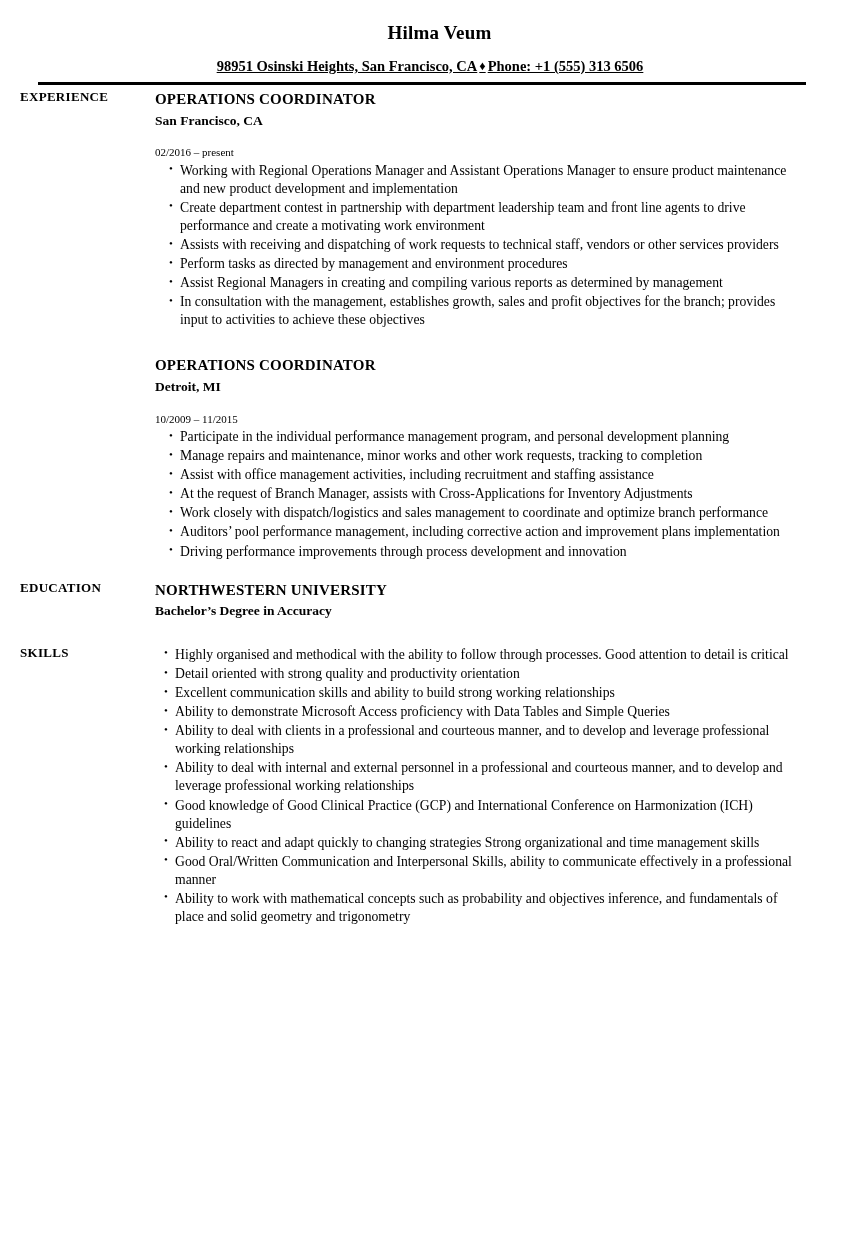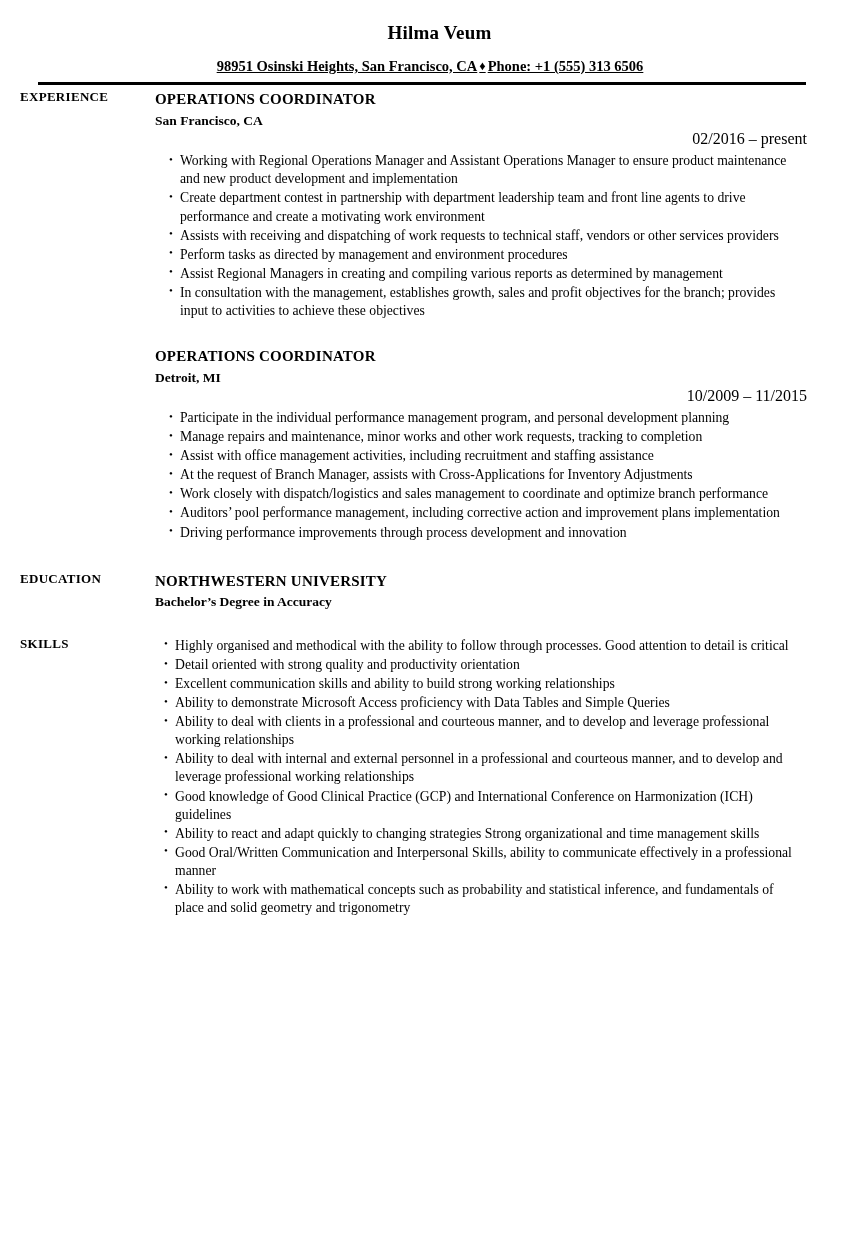--- a/index.html
+++ b/index.html
@@ -84,24 +84,23 @@
     letter-spacing: 0.2px;
     line-height: 1.25;
   }
   .job-location {
     font-size: 13.5px;
     font-weight: bold;
     line-height: 1.3;
     margin-top: 3px;
   }
   .job-dates {
-    font-size: 16px;
+    font-size: 11px;
     line-height: 1.3;
-    margin-top: 0px;
-    text-align: right;
+    margin-top: 16px;
   }
 
   
   ul.bullets {
     list-style: none;
     margin: 2px 8px 0 0;
     padding: 0;
   }
   ul.bullets li {
     position: relative;
@@ -136,21 +135,21 @@
   .edu-degree {
     font-size: 13.5px;
     font-weight: bold;
     line-height: 1.3;
     margin-top: 3px;
   }
 
   
   #experience-section { margin-top: 15px; }
   .job-block-2 { margin-top: 27px; }
-  #education-section { margin-top: 30px; }
+  #education-section { margin-top: 20px; }
   #skills-section { margin-top: 26px; }
 </style>
 </head>
 <body>
 
 <div class="page">
 
   <div class="header">
     <div class="cand-name">Hilma Veum</div>
     <div class="cand-contact">
@@ -209,18 +208,18 @@
       <ul class="bullets skills-list">
           <li>Highly organised and methodical with the ability to follow through processes. Good attention to detail is critical</li>
           <li>Detail oriented with strong quality and productivity orientation</li>
           <li>Excellent communication skills and ability to build strong working relationships</li>
           <li>Ability to demonstrate Microsoft Access proficiency with Data Tables and Simple Queries</li>
           <li>Ability to deal with clients in a professional and courteous manner, and to develop and leverage professional working relationships</li>
           <li>Ability to deal with internal and external personnel in a professional and courteous manner, and to develop and leverage professional working relationships</li>
           <li>Good knowledge of Good Clinical Practice (GCP) and International Conference on Harmonization (ICH) guidelines</li>
           <li>Ability to react and adapt quickly to changing strategies Strong organizational and time management skills</li>
           <li>Good Oral/Written Communication and Interpersonal Skills, ability to communicate effectively in a professional manner</li>
-          <li>Ability to work with mathematical concepts such as probability and statistical inference, and fundamentals of place and solid geometry and trigonometry</li>
+          <li>Ability to work with mathematical concepts such as probability and objectives inference, and fundamentals of place and solid geometry and trigonometry</li>
         </ul>
     </div>
   </div>
 
 </div>
 
 </body></html>

